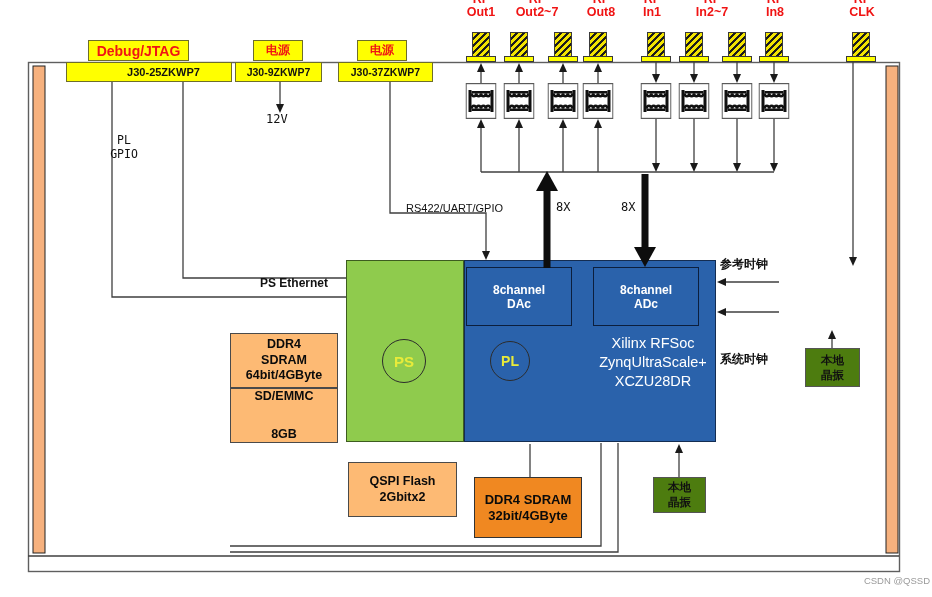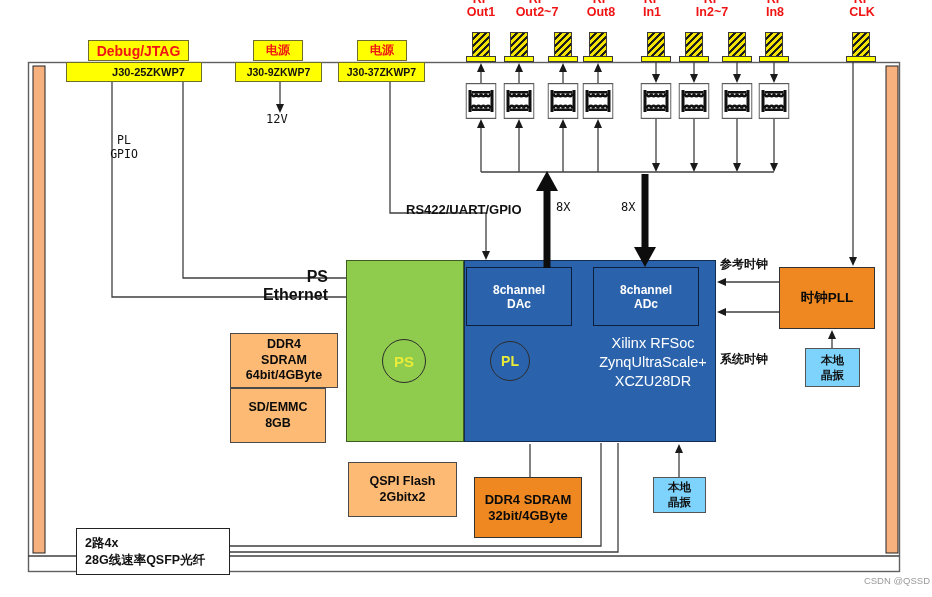--- a/index.html
+++ b/index.html
@@ -17,21 +17,21 @@
   .rflabel{position:absolute;width:76px;text-align:center;font-weight:bold;color:#F01414;
            font-size:12.5px;line-height:13px;}
   .rfbase{position:absolute;background:#FFFF00;border:1px solid #3a3a3a;box-sizing:border-box;}
   .rfcyl{position:absolute;border:1px solid #3a3a3a;box-sizing:border-box;
          background:repeating-linear-gradient(135deg,#f2e400 0px,#f2e400 3px,#1c1c1c 3px,#1c1c1c 5px);}
   .box{position:absolute;box-sizing:border-box;display:flex;flex-direction:column;
        align-items:center;justify-content:center;text-align:center;}
   .memory{background:#fdba74;border:1.5px solid #4a4a4a;color:#0b0b0b;font-weight:bold;
           font-size:12.5px;line-height:15.5px;}
   .orange{background:#F08821;border:1.5px solid #333;color:#0b0b0b;font-weight:bold;}
-  .whitebox{background:#7dd3fc;border:1.3px solid #555;color:#111;font-weight:600;
+  .whitebox{background:#4d7c0f;border:1.3px solid #555;color:#111;font-weight:600;
             font-size:11.5px;line-height:15px;}
   .circle{position:absolute;border:1.6px solid #2c2c2c;border-radius:50%;box-sizing:border-box;
           display:flex;align-items:center;justify-content:center;color:#e8eb3a;font-weight:bold;}
   .mono{font-family:"DejaVu Sans Mono","Liberation Mono",monospace;}
   .lbl{position:absolute;color:#111;}
 </style>
 </head>
 <body>
 
 <div id="stage">
@@ -192,33 +192,33 @@
   <div>
     <div class="rfcyl" style="left:765px;top:32px;width:18px;height:25px;"></div>
     <div class="rfbase" style="left:759px;top:56px;width:30px;height:6px;"></div>
     </div>
   <div>
     <div class="rfcyl" style="left:852px;top:32px;width:18px;height:25px;"></div>
     <div class="rfbase" style="left:846px;top:56px;width:30px;height:6px;"></div>
     </div>
 
   <div class="ybox red" style="left:88px;top:40px;width:101px;height:21px;font-size:14px;">Debug/JTAG</div>
-  <div class="ybox" style="left:66px;top:62px;width:136px;height:20px;font-size:11px;padding-left:29px;">J30-25ZKWP7</div>
+  <div class="ybox" style="left:66px;top:62px;width:166px;height:20px;font-size:11px;padding-left:29px;">J30-25ZKWP7</div>
   <div class="ybox red" style="left:253px;top:40px;width:50px;height:21px;font-size:12px;">电源</div>
   <div class="ybox" style="left:235px;top:62px;width:87px;height:20px;font-size:10.5px;">J30-9ZKWP7</div>
   <div class="ybox red" style="left:357px;top:40px;width:50px;height:21px;font-size:12px;">电源</div>
-  <div class="ybox" style="left:338px;top:62px;width:87px;height:20px;font-size:10.5px;">J30-37ZKWP7</div>
+  <div class="ybox" style="left:338px;top:62px;width:95px;height:20px;font-size:10.5px;">J30-37ZKWP7</div>
 
   <div class="lbl mono" style="left:100px;top:133px;width:48px;text-align:center;font-size:11.5px;line-height:14px;">
     <div>PL</div>
       <div>GPIO</div>
     </div>
   <div class="lbl mono" style="left:266px;top:112px;font-size:12px;">12V</div>
-  <div class="lbl red" style="left:240px;top:268px;width:88px;text-align:right;font-size:16px;font-weight:bold;">PS Ethernet</div>
-  <div class="lbl red" style="left:406px;top:202px;font-size:13px;font-weight:bold;">RS422/UART/GPIO</div>
+  <div class="lbl red" style="left:240px;top:276px;width:88px;text-align:right;font-size:12px;font-weight:bold;">PS Ethernet</div>
+  <div class="lbl red" style="left:406px;top:202px;font-size:11px;font-weight:normal;">RS422/UART/GPIO</div>
   <div class="lbl mono" style="left:556px;top:200px;font-size:12px;">8X</div>
   <div class="lbl mono" style="left:621px;top:200px;font-size:12px;">8X</div>
   <div class="lbl" style="left:720px;top:256px;font-size:12px;font-weight:600;">参考时钟</div>
   <div class="lbl" style="left:720px;top:316px;font-size:12px;font-weight:600;margin-top:35px;">系统时钟</div>
 
   <div class="box" style="left:346px;top:260px;width:118px;height:182px;background:#8FCB4D;border:1.5px solid #3d5c1f;"></div>
   <div class="box" style="left:464px;top:260px;width:252px;height:182px;background:#2A62AB;border:1.5px solid #142d52;"></div>
   <div class="box" style="left:466px;top:267px;width:106px;height:59px;background:#2A62AB;border:1.5px solid #0c1f3d;color:#fff;font-weight:bold;font-size:12px;line-height:14px;">
     <div>8channel</div>
       <div>DAc</div>
@@ -233,47 +233,42 @@
     <div>Xilinx RFSoc</div>
       <div>ZynqUltraScale+</div>
       <div>XCZU28DR</div>
     </div>
 
   <div class="box memory" style="left:230px;top:333px;width:108px;height:55px;">
     <div>DDR4</div>
       <div>SDRAM</div>
       <div>64bit/4GByte</div>
     </div>
-  <div class="box memory" style="left:230px;top:388px;width:96px;height:55px;">
+  <div class="box memory" style="left:230px;top:388px;width:108px;height:55px;justify-content:space-between;">
     <div>SD/EMMC</div>
       <div>8GB</div>
     </div>
   <div class="box memory" style="left:348px;top:462px;width:109px;height:55px;">
     <div>QSPI Flash</div>
       <div>2Gbitx2</div>
     </div>
   <div class="box orange" style="left:474px;top:477px;width:108px;height:61px;font-size:13px;line-height:16px;">
     <div>DDR4 SDRAM</div>
       <div>32bit/4GByte</div>
     </div>
 
-  <div class="box orange" style="left:779px;top:267px;width:96px;height:62px;font-size:13.5px;">时钟PLL</div>
   <div class="box whitebox" style="left:805px;top:348px;width:55px;height:39px;">
     <div>本地</div>
       <div>晶振</div>
     </div>
   <div class="box whitebox" style="left:653px;top:477px;width:53px;height:36px;">
     <div>本地</div>
       <div>晶振</div>
     </div>
 
-  <div class="box" style="left:76px;top:528px;width:154px;height:47px;background:#fff;border:1.5px solid #222;align-items:flex-start;padding-left:8px;font-weight:bold;font-size:12.5px;line-height:17px;color:#111;">
-    <div>2路4x</div>
-      <div>28G线速率QSFP光纤</div>
-    </div>
 
   <svg class="layer" width="932" height="597">
     <g>
       <rect class="thick" x="543.5" y="189" width="7" height="79"></rect>
       <polygon class="thick" points="547,171 536,191 558,191"></polygon>
     </g>
     <g>
       <rect class="thick" x="641.5" y="174" width="7" height="74"></rect>
       <polygon class="thick" points="645,267 634,247 656,247"></polygon>
     </g>

